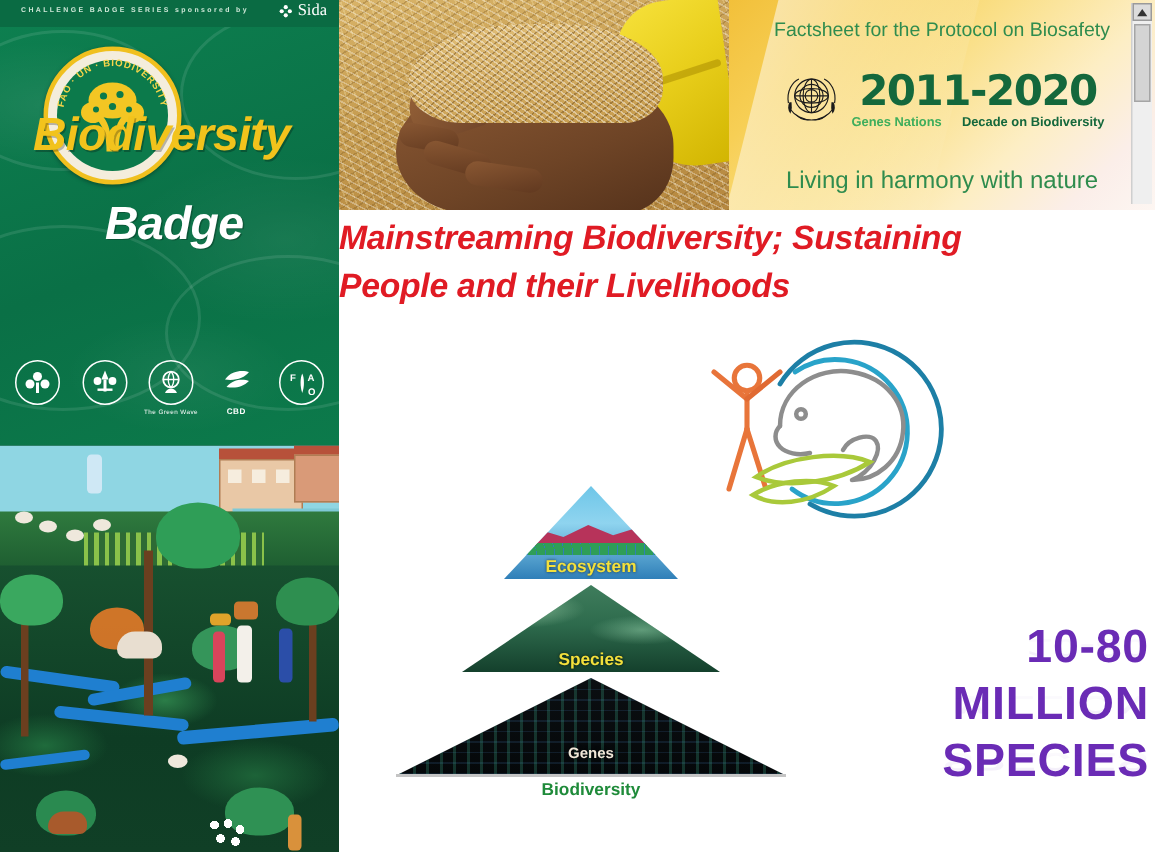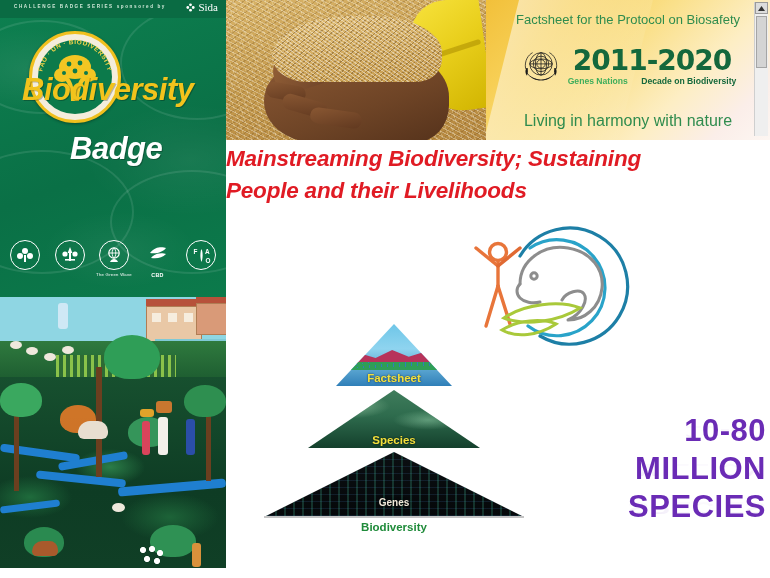--- a/index.html
+++ b/index.html
@@ -449,21 +449,21 @@
         <path d="M46 92 C66 78 102 74 122 82 C100 96 66 100 46 92 Z"></path>
         <path d="M44 104 C60 94 84 92 98 98 C80 110 58 112 44 104 Z"></path>
       </g>
     </svg>
   </div>
 
   <div id="pyramid">
     <div class="tier" id="tier-top">
       <div class="mtn"></div>
       <div class="waveband"></div>
-      <div class="label">Factsheet</div>
+      <div class="label">Ecosystem</div>
     </div>
     <div class="tier" id="tier-mid">
       <div class="label">Species</div>
     </div>
     <div class="tier" id="tier-bot">
       <div class="label">Genes</div>
     </div>
     <div id="pyr-base"></div>
     <div id="pyr-caption">Biodiversity</div>
   </div>

